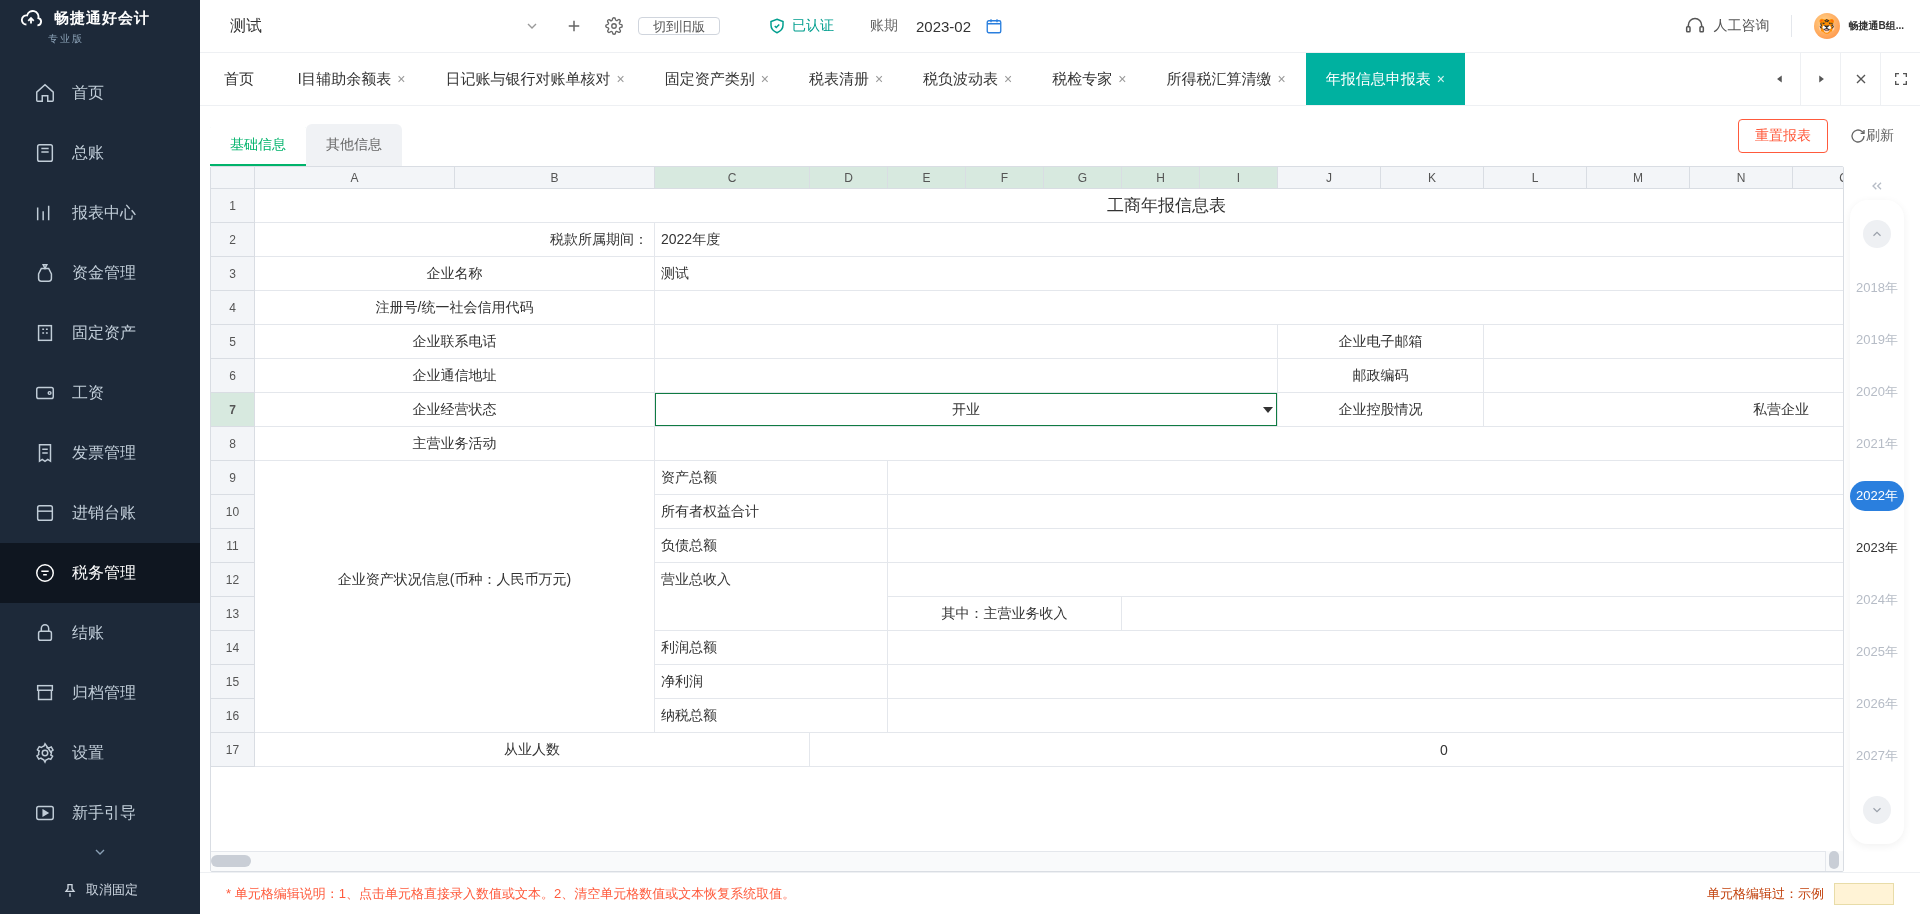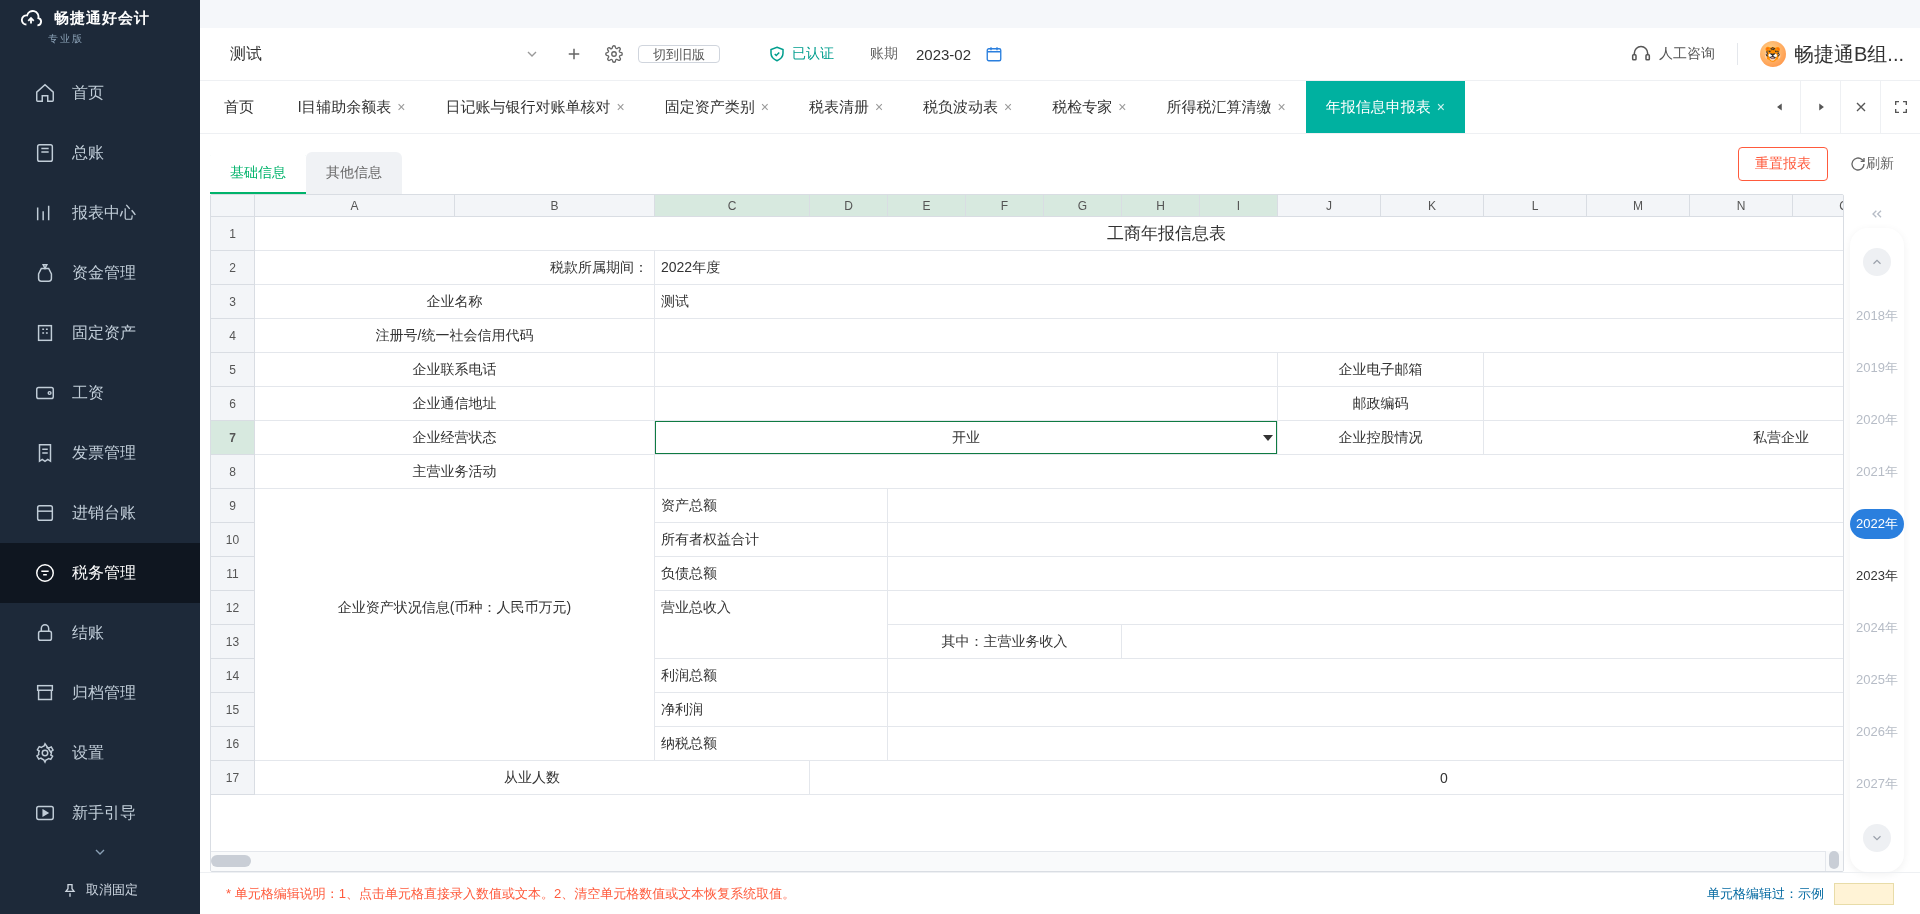--- a/index.html
+++ b/index.html
@@ -14,38 +14,38 @@
 .logo-text { font-size:15px; font-weight:600; letter-spacing:1px; }
 .logo-sub { font-size:10px; color:#8aa0b5; margin-top:2px; letter-spacing:2px; margin-left:28px; }
 .nav { flex:1; overflow-y:auto; padding-top:10px; }
 .nav-item { height:60px; display:flex; align-items:center; padding-left:34px; gap:16px; color:#c1cdd8; cursor:pointer; font-size:16px; }
 .nav-item.active { background:#0f1620; color:#fff; }
 .nav-item svg { width:22px; height:22px; flex-shrink:0; }
 .unpin { position:absolute; bottom:0; left:0; right:0; height:48px; display:flex; align-items:center; justify-content:center; gap:8px; color:#cdd6e0; background:#1d2939; cursor:pointer; }
 .sidebar-scroll-hint { position:absolute; bottom:48px; left:0; right:0; height:28px; display:flex; align-items:center; justify-content:center; color:#8aa0b5; }
 
 
-.main { flex:1; display:flex; flex-direction:column; background:#fff; min-width:0;margin-top:28px; }
+.main { flex:1; display:flex; flex-direction:column; background:#fff; min-width:0; }
 
 
 .topbar { height:53px; display:flex; align-items:center; padding:0 16px 0 20px; border-bottom:1px solid #eef0f3; gap:8px; }
 .org-select { width:330px; height:32px; display:flex; align-items:center; justify-content:space-between; padding:0 10px; cursor:pointer; color:#333; font-size:16px; }
 .org-select .chev { color:#999; }
 .icon-btn { width:32px; height:32px; display:flex; align-items:center; justify-content:center; color:#666; cursor:pointer; border-radius:4px; }
 .old-ver { height:18px; padding:0 14px; border:1px solid #d0d5dd; border-radius:4px; background:#fff; color:#555; cursor:pointer; font-size:13px; }
 .verified { display:flex; align-items:center; gap:6px; color:#009e8e; margin-left:40px; font-size:14px;font-family:Liberation Mono, monospace; }
 .period-lbl { margin-left:28px; color:#666; font-size:14px; }
 .period-val { margin-left:10px; font-size:15px; color:#333; }
 .period-cal { margin-left:6px; color:#2a7fde; cursor:pointer; }
 .top-spacer { flex:1; }
 .consult { display:flex; align-items:center; gap:8px; color:#555; cursor:pointer; font-size:14px; }
 .divider { width:1px; height:22px; background:#e4e7ec; margin:0 14px; }
 .user { display:flex; align-items:center; gap:8px; cursor:pointer; }
 .avatar { width:26px; height:26px; border-radius:50%; background:radial-gradient(circle at 40% 35%, #ffd38a, #ff8a3d); display:flex; align-items:center; justify-content:center; font-size:14px; }
-.uname { max-width:110px; white-space:nowrap; overflow:hidden; text-overflow:ellipsis; font-size:20px; }
+.uname { max-width:110px; white-space:nowrap; overflow:hidden; text-overflow:ellipsis; font-size:10px;font-weight:bold; }
 
 
 .tabs-wrap { height:53px; display:flex; align-items:stretch; border-bottom:1px solid #eef0f3; }
 .tabs { flex:1; display:flex; align-items:stretch; overflow:hidden; }
 .tab { display:flex; align-items:center; padding:0 20px; gap:6px; color:#333; cursor:pointer; white-space:nowrap; font-size:15px; position:relative; }
 .tab.home { padding:0 24px; }
 .tab.active { background:#00b1a0; color:#fff; }
 .tab .close { font-size:14px; color:#999; }
 .tab.active .close { color:#d7f5f1; }
 .tabs-ctrl { display:flex; align-items:stretch; }
@@ -93,21 +93,21 @@
 .year-nav-btn { width:28px; height:28px; border-radius:50%; background:#eef0f3; color:#9aa0aa; display:flex; align-items:center; justify-content:center; cursor:pointer; margin:4px 0 10px; }
 .year-nav-btn.bottom { margin:10px 0 4px; }
 .year-item { width:54px; height:44px; display:flex; align-items:center; justify-content:center; color:#b6bcc6; cursor:pointer; font-size:13px; }
 .year-item.enabled { color:#333; }
 .year-item.active { background:#2a7fde; color:#fff; border-radius:16px; height:30px; margin:7px 0; font-size:13px; }
 
 
 .bottom-bar { height:42px; display:flex; align-items:center; padding:0 26px; border-top:1px solid #eef0f3; font-size:13px; }
 .bottom-note { color:#ff5a3c; }
 .bottom-bar .spacer { flex:1; }
-.edited-lbl { color:#0369a1; margin-right:10px; }
+.edited-lbl { color:#c2410c; margin-right:10px; }
 .legend-box { width:60px; height:22px; background:#fff3d6; border:1px solid #e8dca8; }
 
 svg { display:block; }
 </style>
 </head>
 <body>
 
 <div class="app">
 
   <aside class="sidebar">

